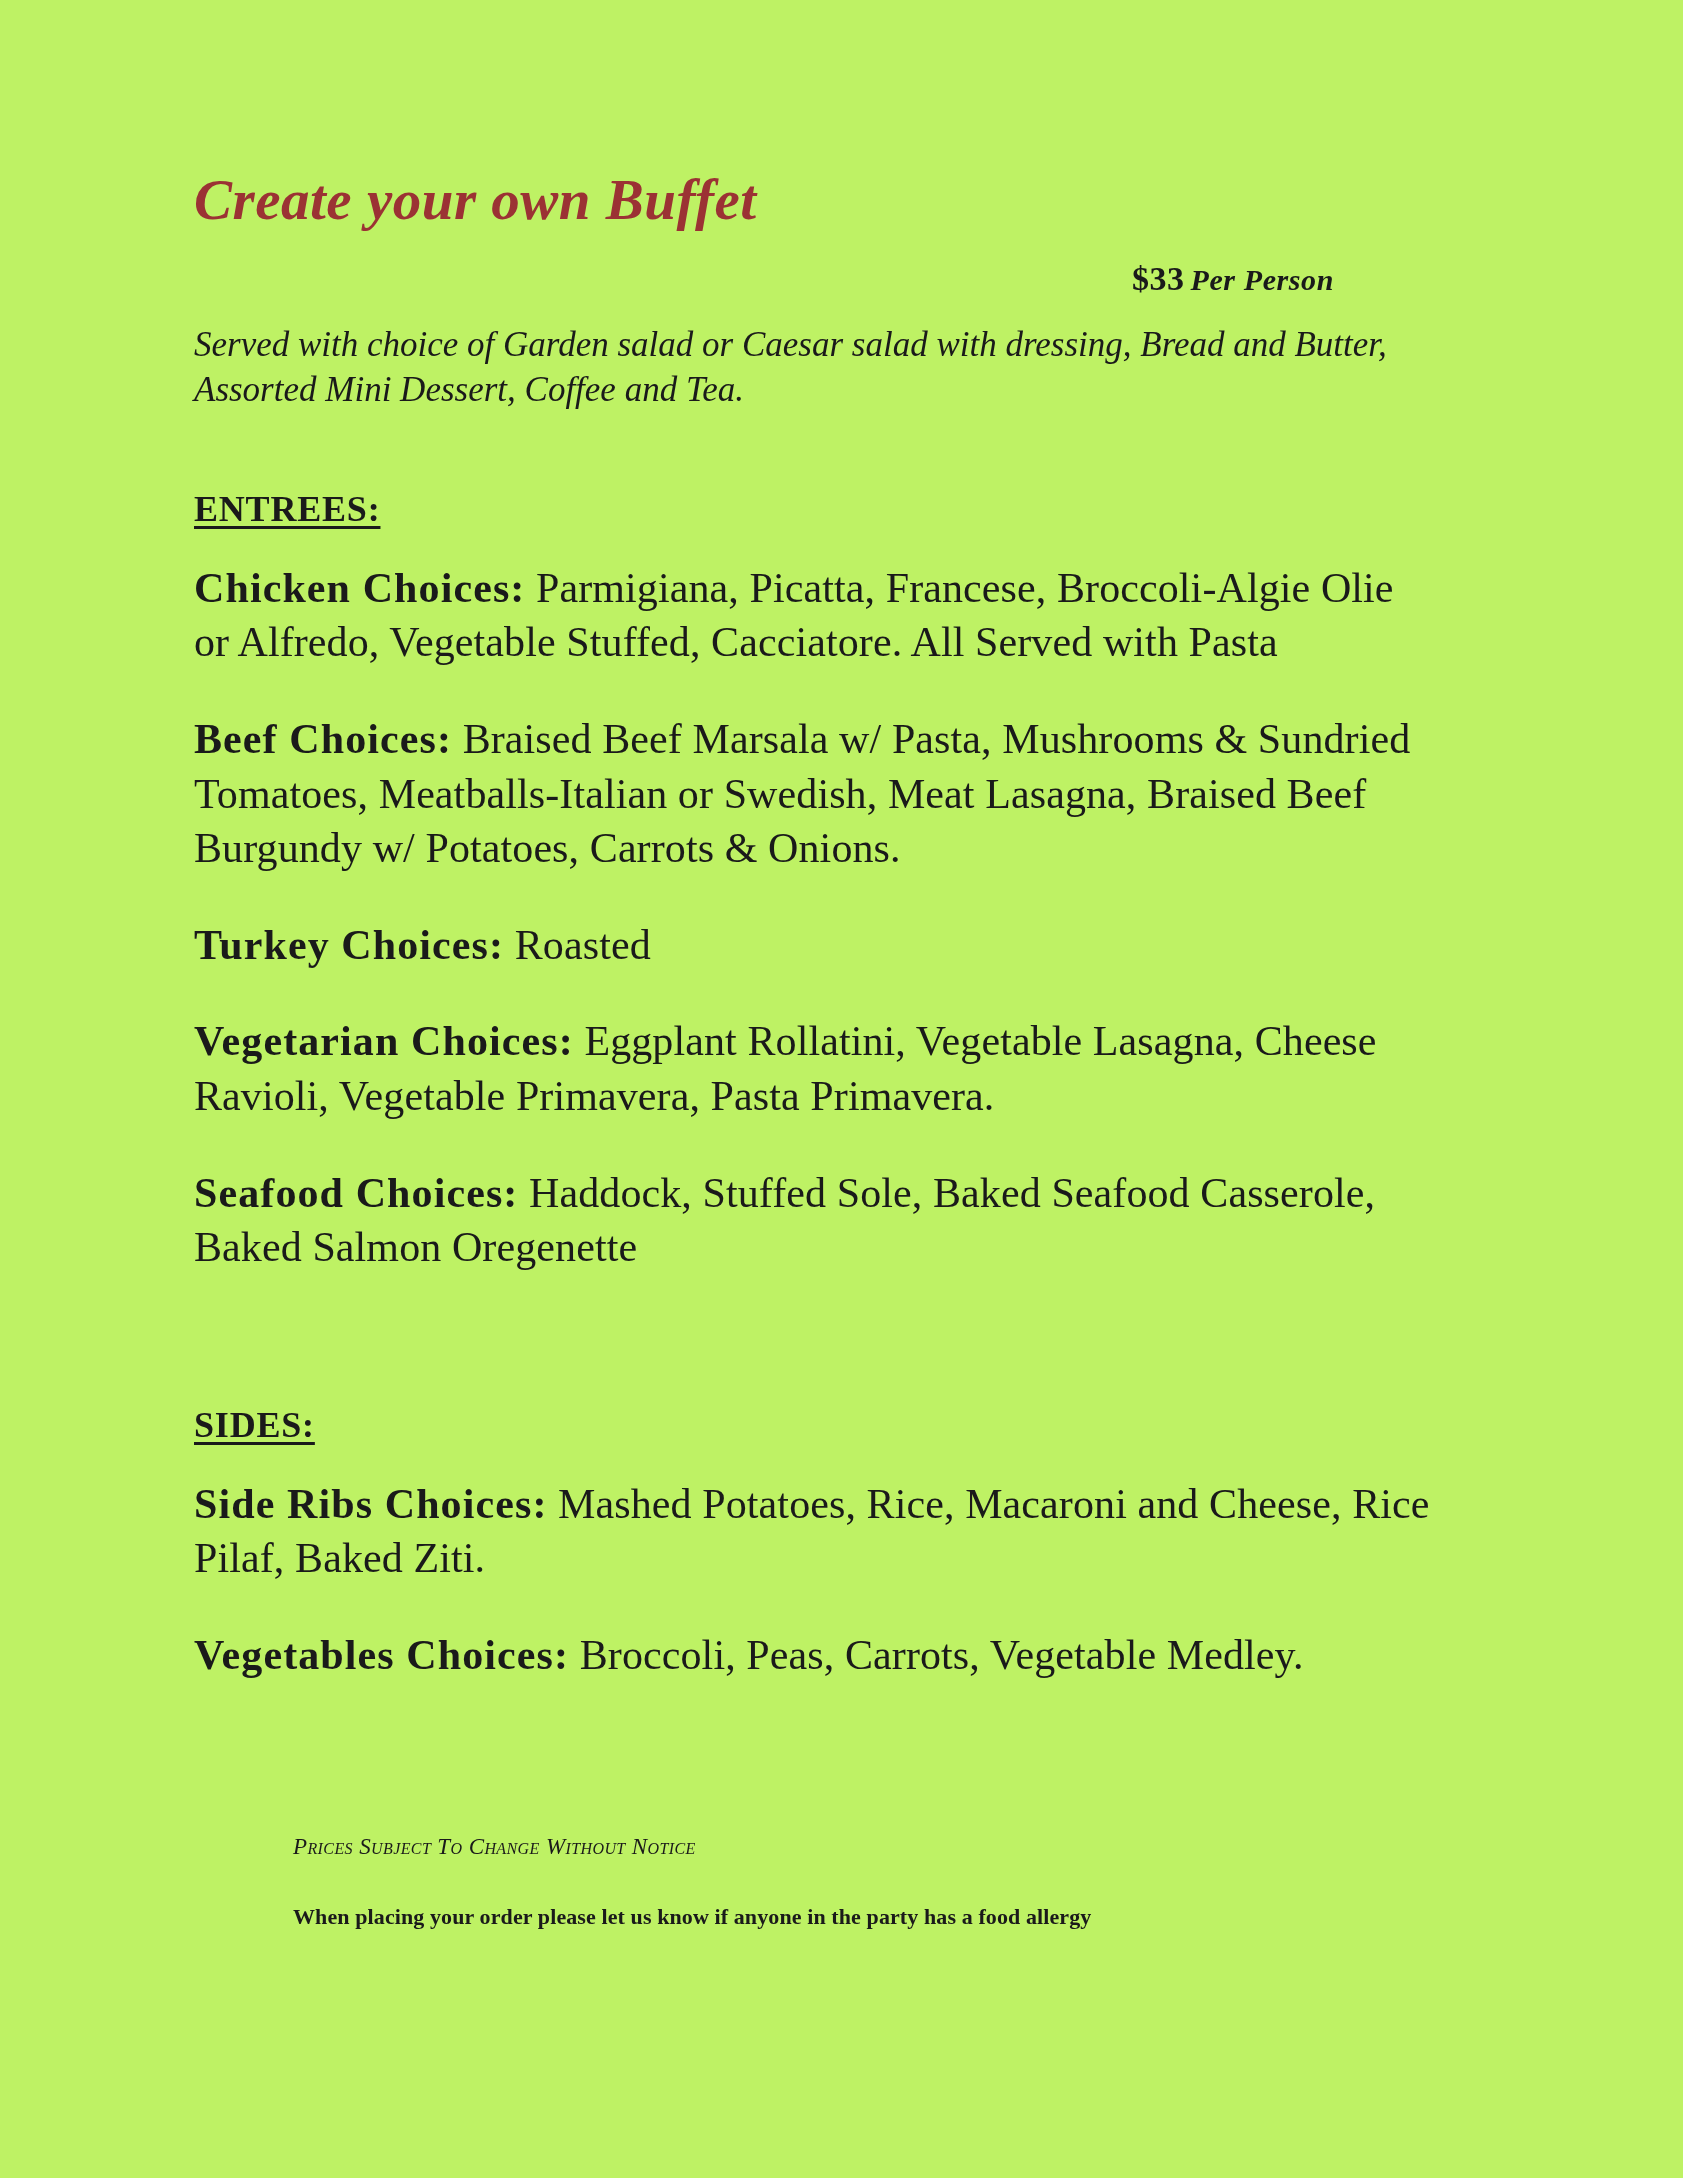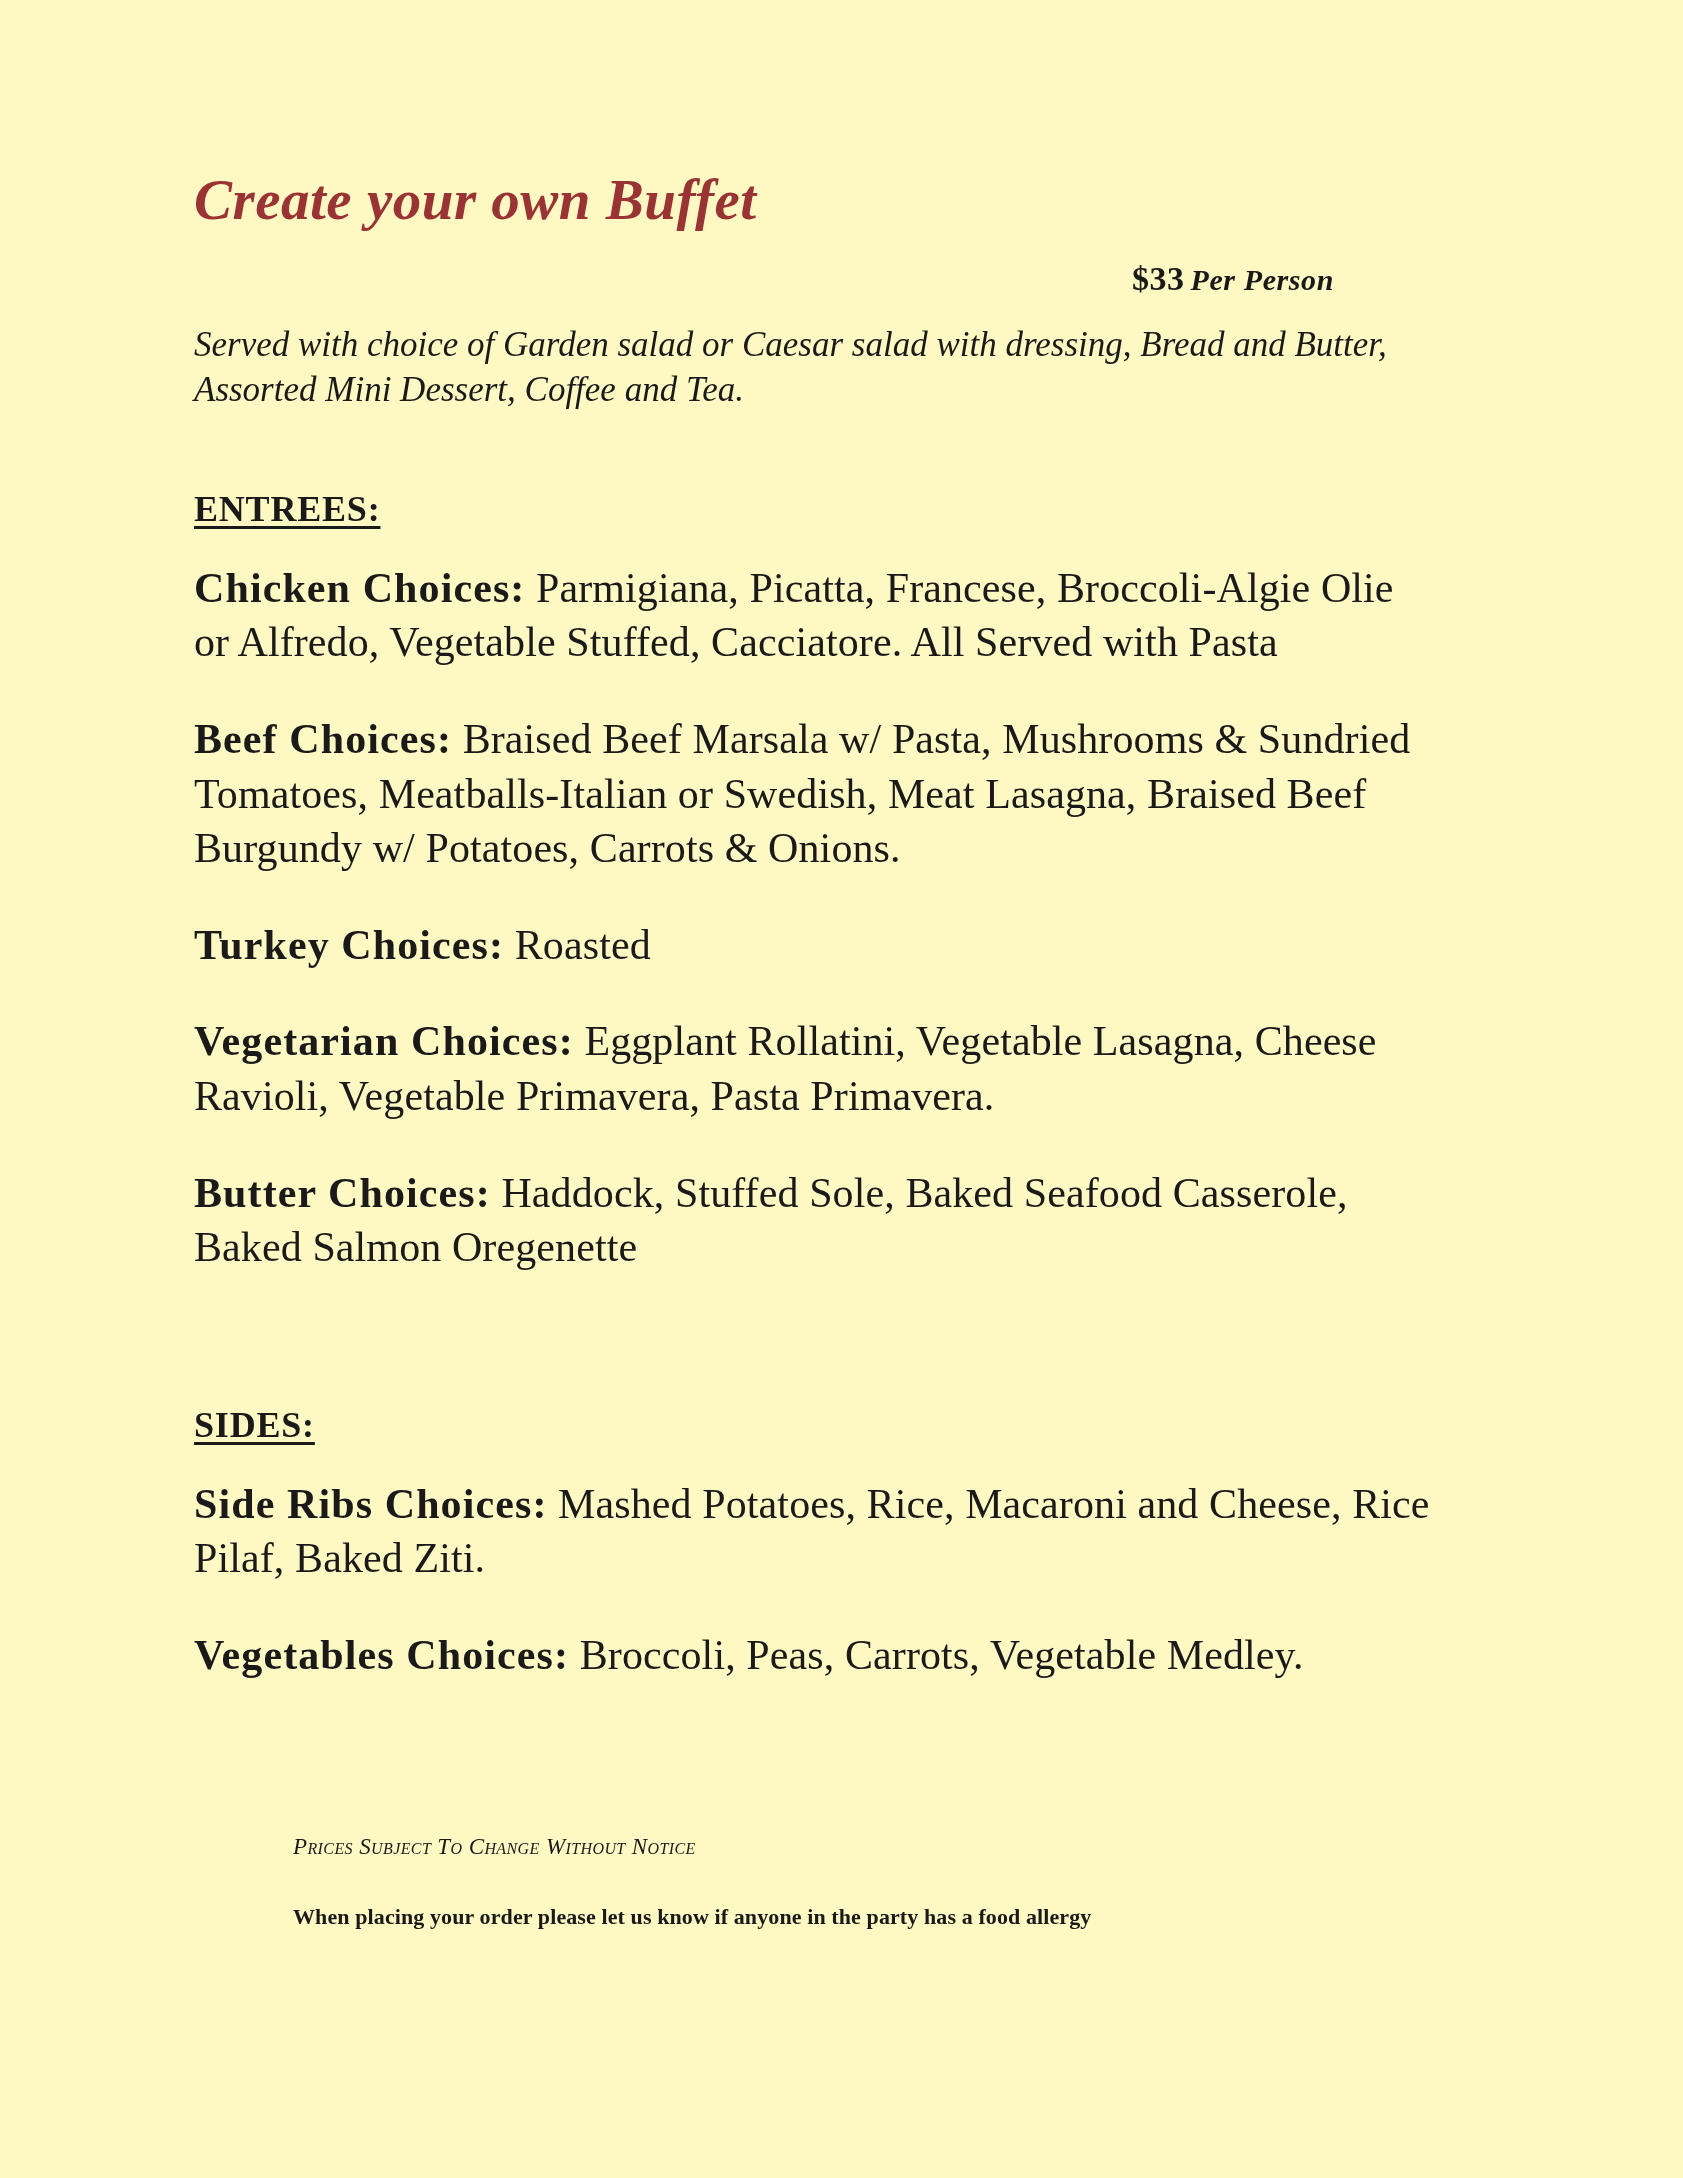--- a/index.html
+++ b/index.html
@@ -13,21 +13,21 @@
     position: relative;
     overflow: hidden;
     font-family: "Liberation Serif", "DejaVu Serif", serif;
     color: #1a1a1a;
     -webkit-font-smoothing: antialiased;
   }
 
   .page {
     position: absolute;
     inset: 0;
-    background: #fef9c3;
+    background: #bef264;
   }
 
   .content {
     position: absolute;
     left: 194px;
     top: 0;
     width: 1277px;
   }
 
   
@@ -163,21 +163,21 @@
 
       <p class="choice">
         <span class="lbl">Turkey Choices:</span><span class="val"> Roasted</span>
       </p>
 
       <p class="choice">
         <span class="lbl">Vegetarian Choices:</span><span class="val">  Eggplant Rollatini, Vegetable Lasagna, Cheese Ravioli, Vegetable Primavera, Pasta Primavera.</span>
       </p>
 
       <p class="choice">
-        <span class="lbl">Butter Choices:</span><span class="val">  Haddock, Stuffed Sole, Baked Seafood Casserole, Baked Salmon Oregenette</span>
+        <span class="lbl">Seafood Choices:</span><span class="val">  Haddock, Stuffed Sole, Baked Seafood Casserole, Baked Salmon Oregenette</span>
       </p>
     </div>
 
     <div>
       <div class="section-label sides-gap">SIDES:</div>
 
       <p class="choice">
         <span class="lbl">Side Ribs Choices:</span><span class="val"> Mashed Potatoes, Rice, Macaroni and Cheese, Rice Pilaf, Baked Ziti.</span>
       </p>
 

